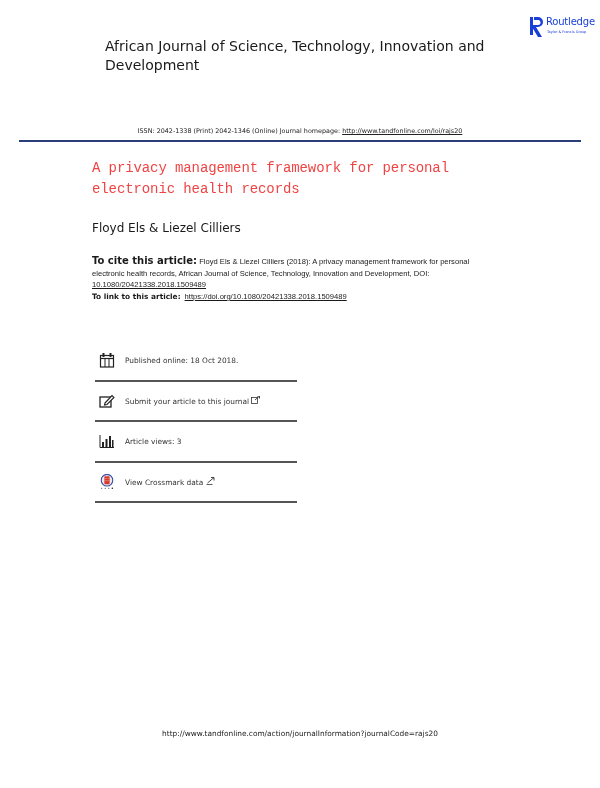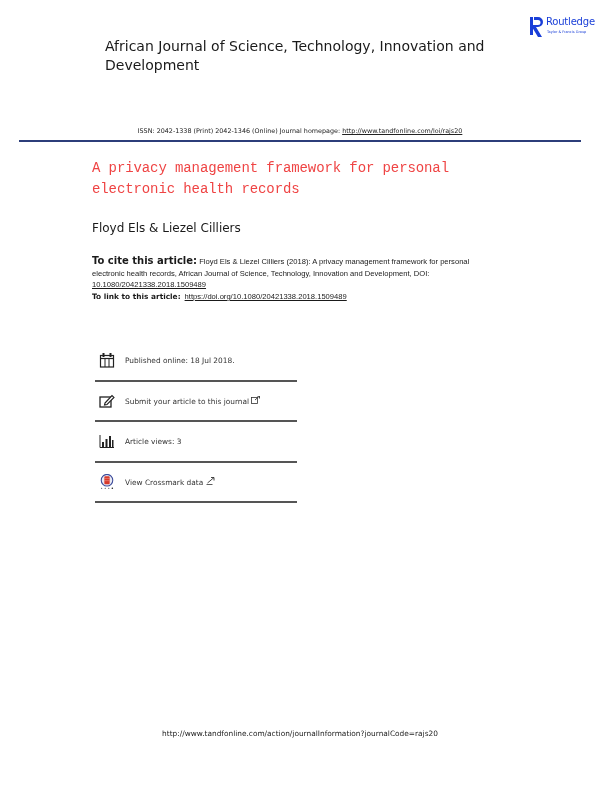--- a/index.html
+++ b/index.html
@@ -73,21 +73,21 @@
 
 <div class="abs info-row" style="top:340px;">
   <svg class="ico" viewBox="0 0 16 16">
     <rect x="1.5" y="3.5" width="13" height="11.5" fill="none" stroke="#222" stroke-width="1.2"></rect>
     <line x1="1.5" y1="6.5" x2="14.5" y2="6.5" stroke="#222" stroke-width="1.2"></line>
     <line x1="6" y1="6.5" x2="6" y2="15" stroke="#222" stroke-width="1"></line>
     <line x1="10" y1="6.5" x2="10" y2="15" stroke="#222" stroke-width="1"></line>
     <rect x="3.5" y="1" width="2" height="4" fill="#222"></rect>
     <rect x="10.5" y="1" width="2" height="4" fill="#222"></rect>
   </svg>
-  <span class="txt">Published online: 18 Jul 2018.</span>
+  <span class="txt">Published online: 18 Oct 2018.</span>
 </div>
 <div class="abs sep" style="top:380px;"></div>
 
 <div class="abs info-row" style="top:381px;text-align:center;">
   <svg class="ico" viewBox="0 0 16 16">
     <rect x="1" y="4" width="11" height="10" fill="none" stroke="#222" stroke-width="1.3"></rect>
     <path d="M6 10 L13 2.5 L15 4.5 L8 11.5 L5.5 12 Z" fill="#fff" stroke="#222" stroke-width="1.1"></path>
   </svg>
   <span class="txt"><span>Submit your article to this journal</span> <svg width="9" height="8" viewBox="0 0 9 8" style="vertical-align:0px;">
         <rect x="0.5" y="1.5" width="6" height="6" fill="none" stroke="#333" stroke-width="0.8"></rect>

